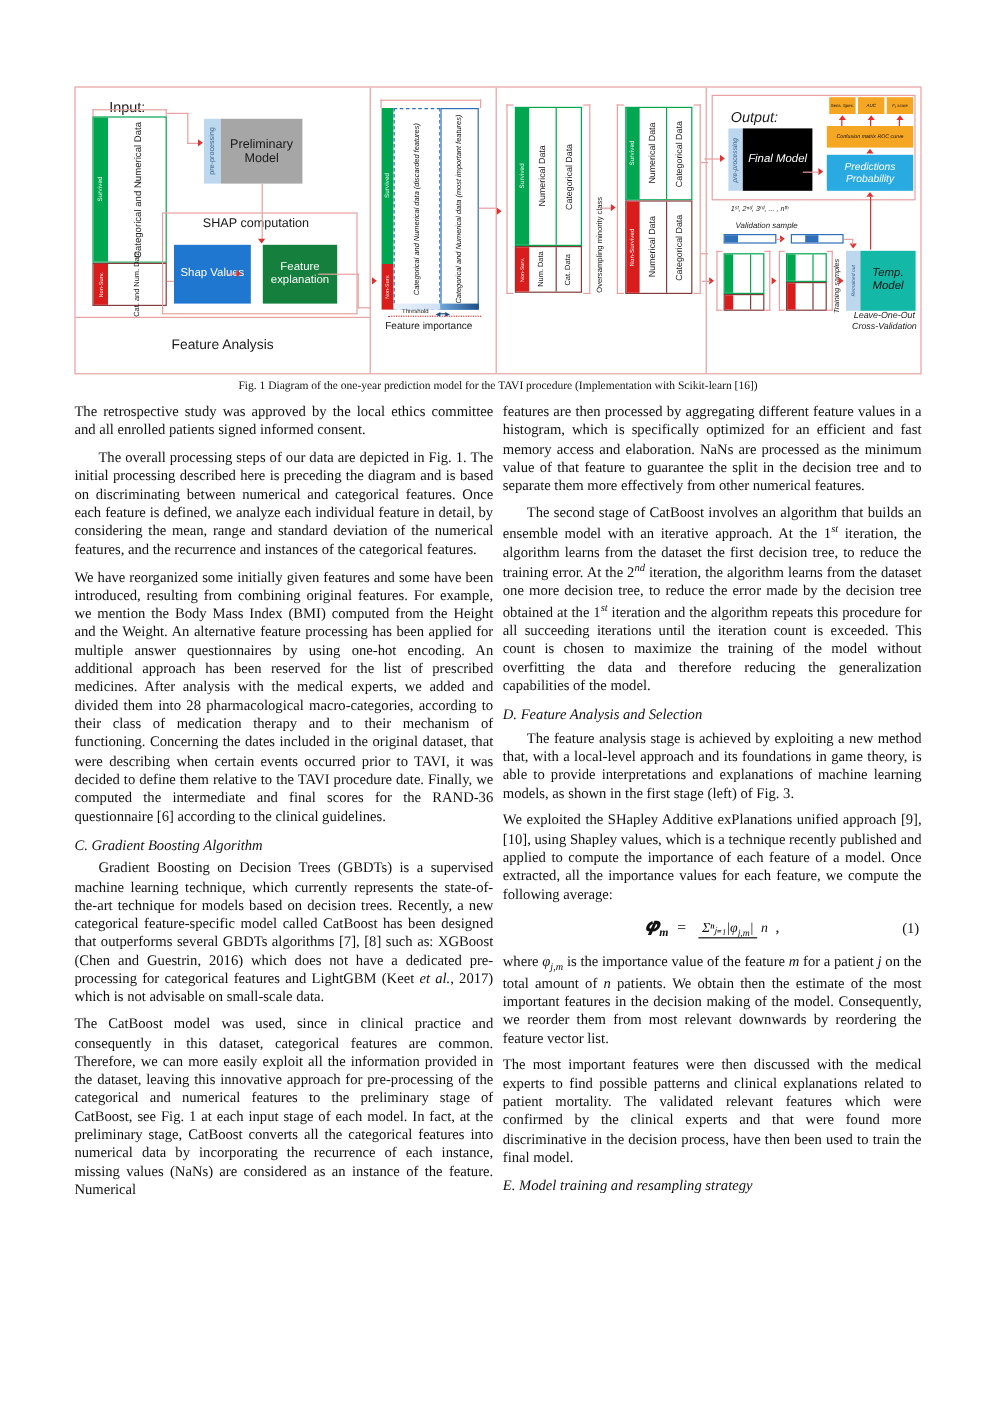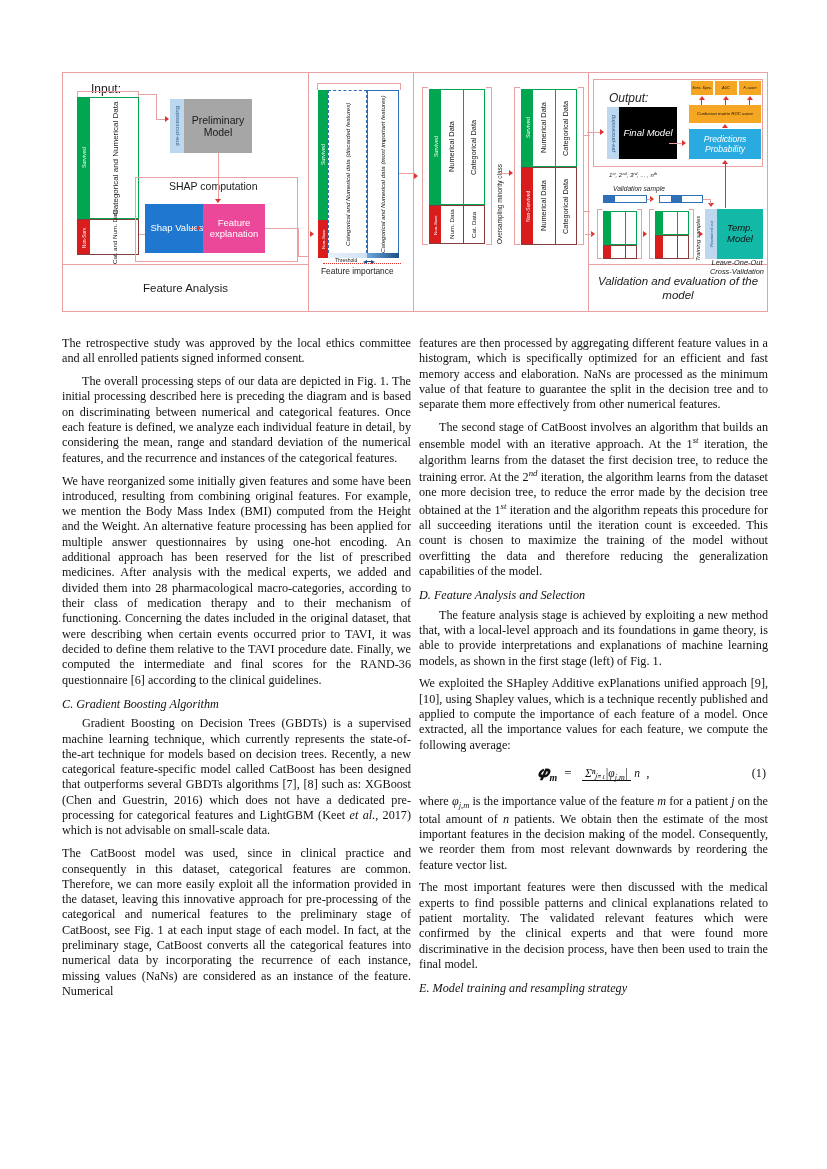--- a/index.html
+++ b/index.html
@@ -109,21 +109,21 @@
   }
 
   .block {
     display: flex; align-items: center; justify-content: center;
     text-align: center;
     font-family: "Liberation Sans", sans-serif;
     line-height: 1.15;
   }
   .b-grey  { background: #a6a6a6; color: #1a1a1a; }
   .b-blue  { background: #1f77d0; color: #fff; }
-  .b-red   { background: #ec4899; color: #fff; }
+  .b-red   { background: #15803d; color: #fff; margin-left: 16px; }
   .b-black { background: #000; color: #fff; }
   .b-orange{ background: #f5a623; color: #111; }
   .b-lightblue { background: #29abe2; color: #fff; }
   .b-preproc {
     background: #bdd7ee; color: #2e5f8a;
   }
   .b-greymodel { background: #14b8a6; color: #111; }
   .thinline { background: #e8a0a0; position: absolute; }
   .arrowR {
     position: absolute;
@@ -467,26 +467,26 @@
           <div class="abs block b-greymodel" style="left:128px; top:136px; width:46px; height:50px; font-size:9.5px;">
             <span>Temp. Model</span>
           </div>
           <div class="arrowR" style="left:110px; top:158px;"></div>
           <div class="arrowD" style="left:118.8px; top:130px;"></div>
           <div class="thinline" style="left:121px; top:126px; width:1.1px; height:5px;"></div>
           <div class="thinline" style="left:114px; top:126px; width:8px; height:1.1px;"></div>
 
           <div class="abs lbl ctr" style="left:120px; top:186px; width:56px; font-size:7.4px; line-height:1.2; display:block; text-align:center;">Leave-One-Out Cross-Validation</div>
         </div>
-        <div class="panel-foot">Validation and evaluation of the model</div>
       </div>
 
     </div>
   </div>
 
+  <div class="fig-caption">Fig. 1 Diagram of the one-year prediction model for the TAVI procedure (Implementation with Scikit-learn [16])</div>
 
   <div class="col col-left">
     <p>The retrospective study was approved by the local ethics committee and all enrolled patients signed informed consent.</p>
 
 
     <p class="ind">The overall processing steps of our data are depicted in Fig. 1. The initial processing described here is preceding the diagram and is based on discriminating between numerical and categorical features. Once each feature is defined, we analyze each individual feature in detail, by considering the mean, range and standard deviation of the numerical features, and the recurrence and instances of the categorical features.</p>
 
     <p>We have reorganized some initially given features and some have been introduced, resulting from combining original features. For example, we mention the Body Mass Index (BMI) computed from the Height and the Weight. An alternative feature processing has been applied for multiple answer questionnaires by using one-hot encoding. An additional approach has been reserved for the list of prescribed medicines. After analysis with the medical experts, we added and divided them into 28 pharmacological macro-categories, according to their class of medication therapy and to their mechanism of functioning. Concerning the dates included in the original dataset, that were describing when certain events occurred prior to TAVI, it was decided to define them relative to the TAVI procedure date. Finally, we computed the intermediate and final scores for the RAND-36 questionnaire [6] according to the clinical guidelines.</p>
 
     <h3>C.  Gradient Boosting Algorithm</h3>
@@ -496,21 +496,21 @@
     <p>The CatBoost model was used, since in clinical practice and consequently in this dataset, categorical features are common. Therefore, we can more easily exploit all the information provided in the dataset, leaving this innovative approach for pre-processing of the categorical and numerical features to the preliminary stage of CatBoost, see Fig. 1 at each input stage of each model. In fact, at the preliminary stage, CatBoost converts all the categorical features into numerical data by incorporating the recurrence of each instance, missing values (NaNs) are considered as an instance of the feature. Numerical</p>
   </div>
 
   <div class="col col-right">
     <p>features are then processed by aggregating different feature values in a histogram, which is specifically optimized for an efficient and fast memory access and elaboration. NaNs are processed as the minimum value of that feature to guarantee the split in the decision tree and to separate them more effectively from other numerical features.</p>
 
     <p class="ind"><span>The second stage of CatBoost involves an algorithm that builds an ensemble model with an iterative approach. At the </span><span><span>1</span><sup class="ord">st</sup></span><span> iteration, the algorithm learns from the dataset the first decision tree, to reduce the training error. At the </span><span><span>2</span><sup class="ord">nd</sup></span><span> iteration, the algorithm learns from the dataset one more decision tree, to reduce the error made by the decision tree obtained at the </span><span><span>1</span><sup class="ord">st</sup></span><span> iteration and the algorithm repeats this procedure for all succeeding iterations until the iteration count is exceeded. This count is chosen to maximize the training of the model without overfitting the data and therefore reducing the generalization capabilities of the model.</span></p>
 
     <h3>D.  Feature Analysis and Selection</h3>
 
-    <p class="ind">The feature analysis stage is achieved by exploiting a new method that, with a local-level approach and its foundations in game theory, is able to provide interpretations and explanations of machine learning models, as shown in the first stage (left) of Fig. 1.</p>
+    <p class="ind">The feature analysis stage is achieved by exploiting a new method that, with a local-level approach and its foundations in game theory, is able to provide interpretations and explanations of machine learning models, as shown in the first stage (left) of Fig. 3.</p>
 
     <p>We exploited the SHapley Additive exPlanations unified approach [9], [10], using Shapley values, which is a technique recently published and applied to compute the importance of each feature of a model. Once extracted, all the importance values for each feature, we compute the following average:</p>
 
     <div class="equation">
       <span class="eq-inner">
         <span class="phi-m"><span>𝝋</span><sub style="font-size:0.66em;">m</sub></span>
         <span style="font-size:13px; margin:0 4px;">=</span>
         <span class="frac">
           <span class="num"><span>Σⁿⱼ₌₁|φ</span><sub style="font-size:0.7em;">j,m</sub><span>|</span></span>
           <span class="den">n</span>

